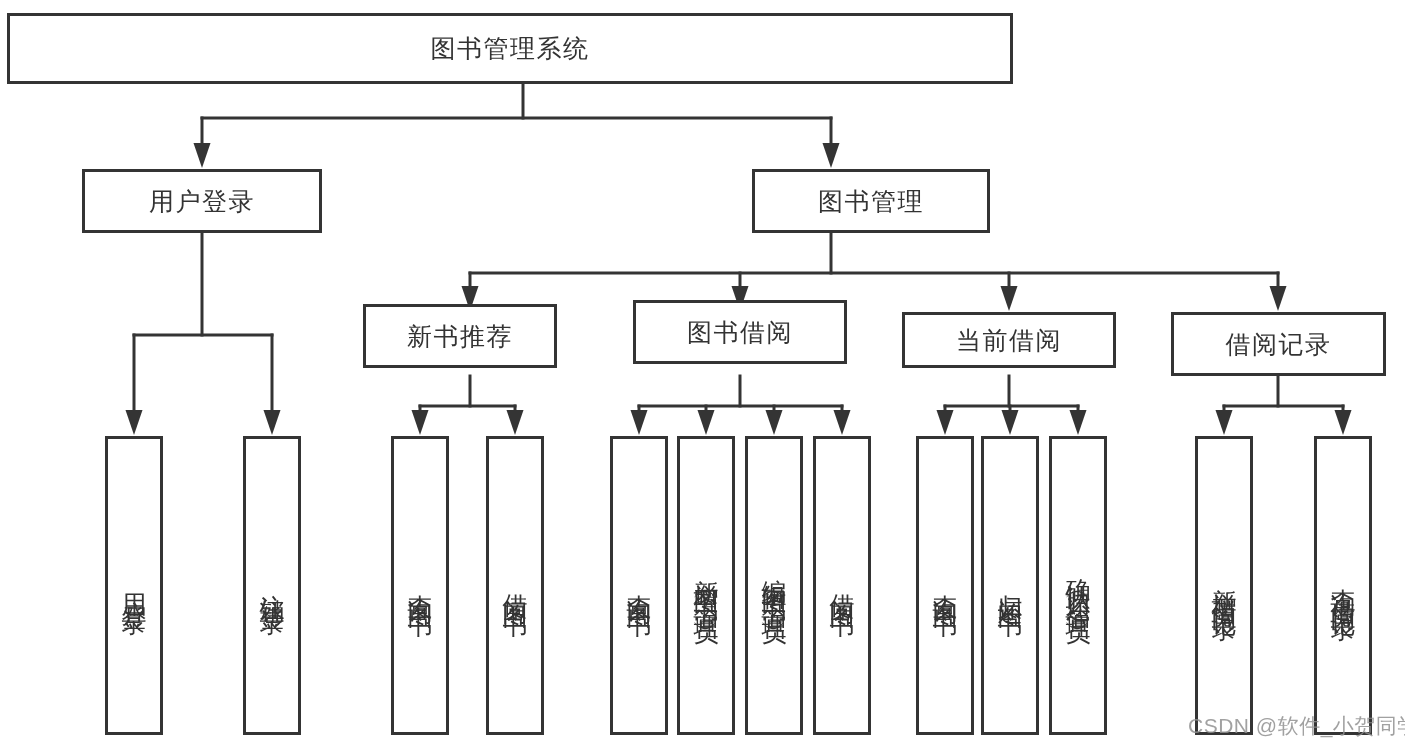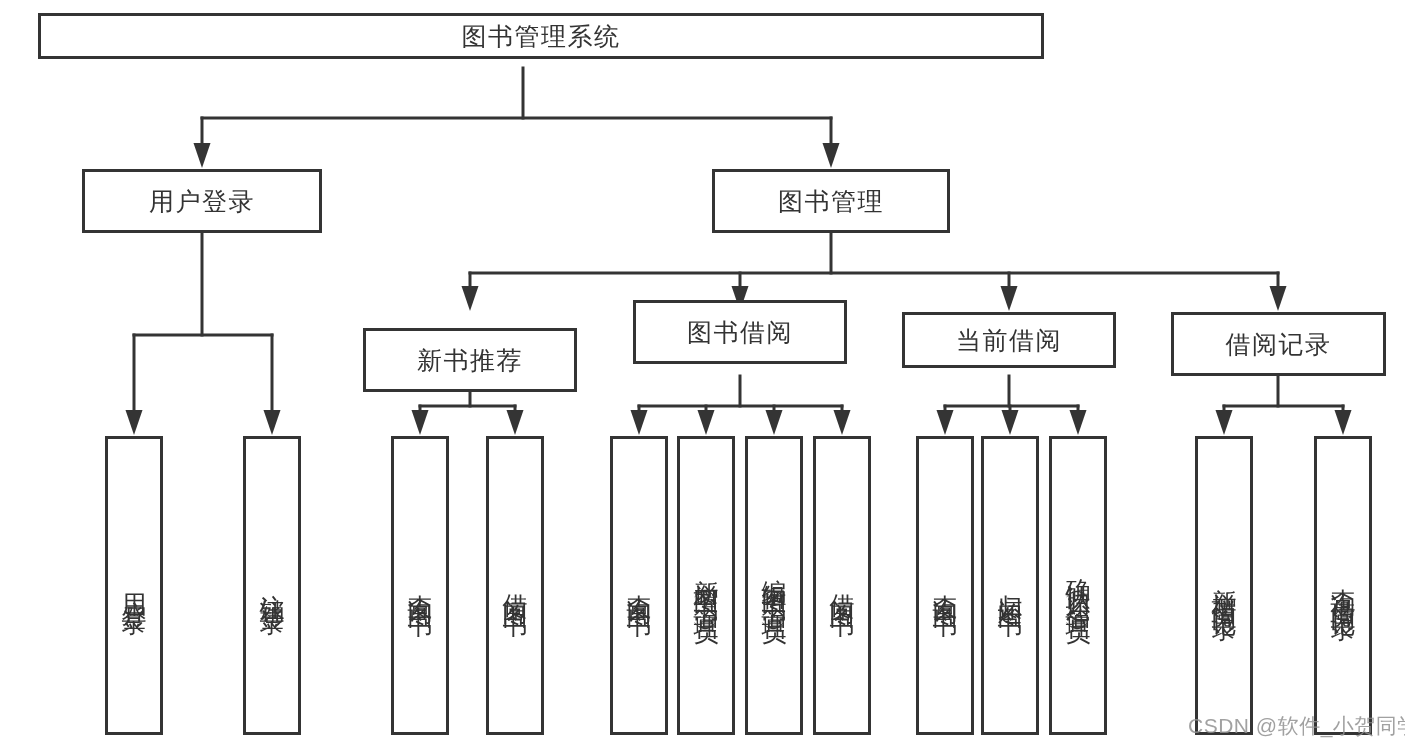--- a/index.html
+++ b/index.html
@@ -93,26 +93,26 @@
       <polygon points="765.5,410 782.5,410 774,435"></polygon>
       <polygon points="833.5,410 850.5,410 842,435"></polygon>
       <polygon points="936.5,410 953.5,410 945,435"></polygon>
       <polygon points="1001.5,410 1018.5,410 1010,435"></polygon>
       <polygon points="1069.5,410 1086.5,410 1078,435"></polygon>
       <polygon points="1215.5,410 1232.5,410 1224,435"></polygon>
       <polygon points="1334.5,410 1351.5,410 1343,435"></polygon>
     </g>
   </svg>
 
-  <div class="hbox" style="left:38px; top:13px; width:1006px; height:46px;">图书管理系统</div>
+  <div class="hbox" style="left:7px; top:13px; width:1006px; height:71px;">图书管理系统</div>
 
   <div class="hbox" style="left:82px; top:169px; width:240px; height:64px;">用户登录</div>
-  <div class="hbox" style="left:712px; top:169px; width:238px; height:64px;">图书管理</div>
+  <div class="hbox" style="left:752px; top:169px; width:238px; height:64px;">图书管理</div>
 
-  <div class="hbox" style="left:363px; top:328px; width:214px; height:64px;">新书推荐</div>
+  <div class="hbox" style="left:363px; top:304px; width:194px; height:64px;">新书推荐</div>
   <div class="hbox" style="left:633px; top:300px; width:214px; height:64px;">图书借阅</div>
   <div class="hbox" style="left:902px; top:312px; width:214px; height:56px;">当前借阅</div>
   <div class="hbox" style="left:1171px; top:312px; width:215px; height:64px;">借阅记录</div>
 
   <div class="vbox" style="left:105px; top:436px; width:58px; height:299px;">
     <span class="vtext">用户登录</span>
   </div>
   <div class="vbox" style="left:243px; top:436px; width:58px; height:299px;">
     <span class="vtext">注销登录</span>
   </div>

